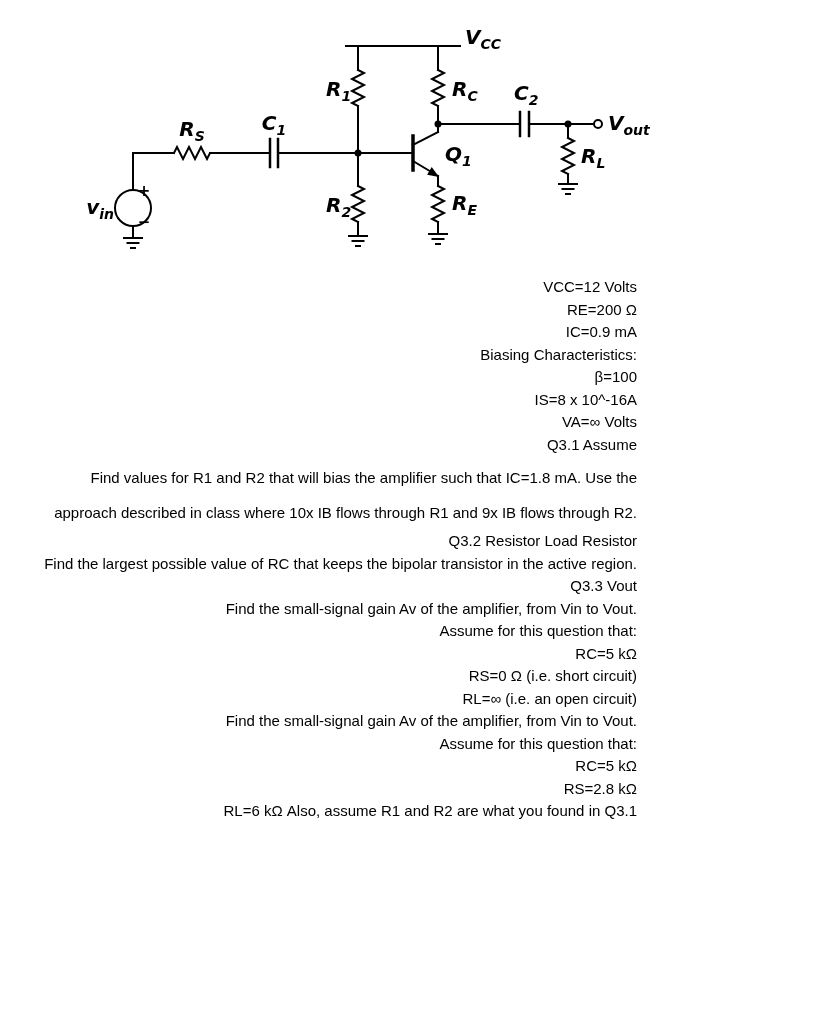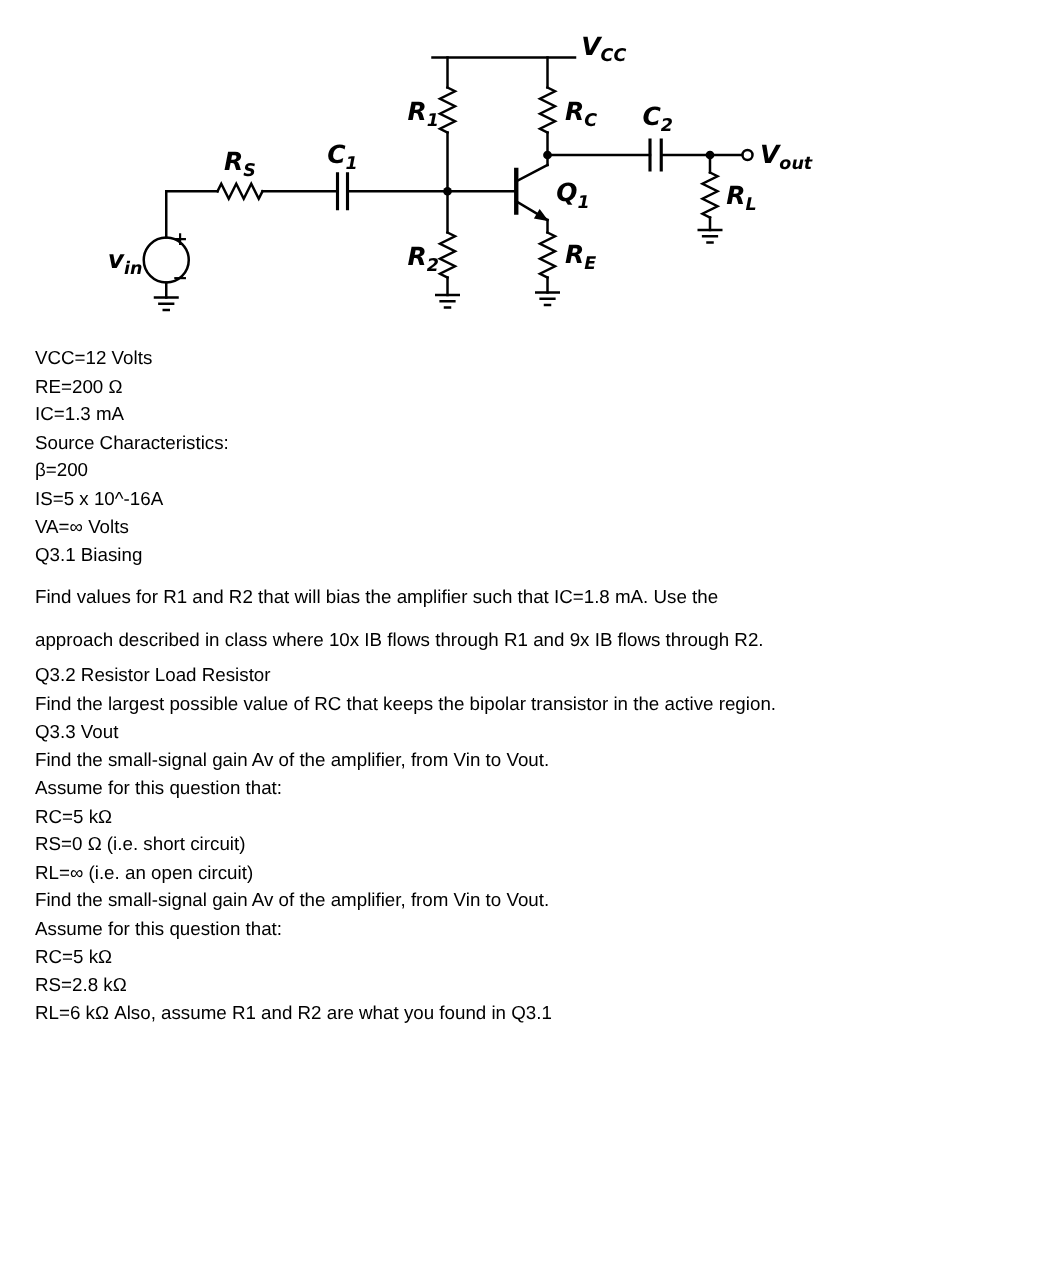--- a/index.html
+++ b/index.html
@@ -1,17 +1,17 @@
 <!DOCTYPE html>
 <html><head>
 <meta charset="utf-8">
 <style>
   html,body { margin:0; padding:0; background:#ffffff; }
   body { width:833px; font-family:"Liberation Sans", sans-serif; color:#000; }
-  .page { width:665px; min-height:1024px; background:#fff; box-sizing:border-box; padding:6px 28px 20px 28px; }
+  .page { width:665px; min-height:1024px; background:#fff; box-sizing:border-box; padding:6px 28px 20px 28px;text-align:right; }
   svg { display:block; }
   .content { margin-top:8px; }
   p { margin:0; line-height:22.5px; font-size:15px; }
   .tblock { }
   .tblock.first { margin-top:10px; }
   .q31-body { line-height:35px; margin-top:4px; max-width:785px; }
 </style>
 </head>
 <body>
 
@@ -132,32 +132,32 @@
       <text x="116" y="221">−</text>
     </g>
   </svg>
 
   <div class="content">
 
 
     <div class="tblock">
       <p>VCC=12 Volts</p>
       <p>RE=200 Ω</p>
-      <p>IC=1.3 mA</p>
+      <p>IC=0.9 mA</p>
     </div>
 
     <div class="tblock">
-      <p>Source Characteristics:</p>
-      <p>β=200</p>
-      <p>IS=5 x 10^-16A</p>
+      <p>Biasing Characteristics:</p>
+      <p>β=100</p>
+      <p>IS=8 x 10^-16A</p>
       <p>VA=∞ Volts</p>
     </div>
 
     <div class="tblock">
-      <p>Q3.1 Biasing</p>
+      <p>Q3.1 Assume</p>
       <p class="q31-body">Find values for R1 and R2 that will bias the amplifier such that IC=1.8 mA. Use the approach described in class where 10x IB flows through R1 and 9x IB flows through R2.</p>
     </div>
 
     <div class="tblock">
       <p>Q3.2 Resistor Load Resistor</p>
       <p>Find the largest possible value of RC that keeps the bipolar transistor in the active region.</p>
     </div>
 
     <div class="tblock">
       <p>Q3.3 Vout</p>

